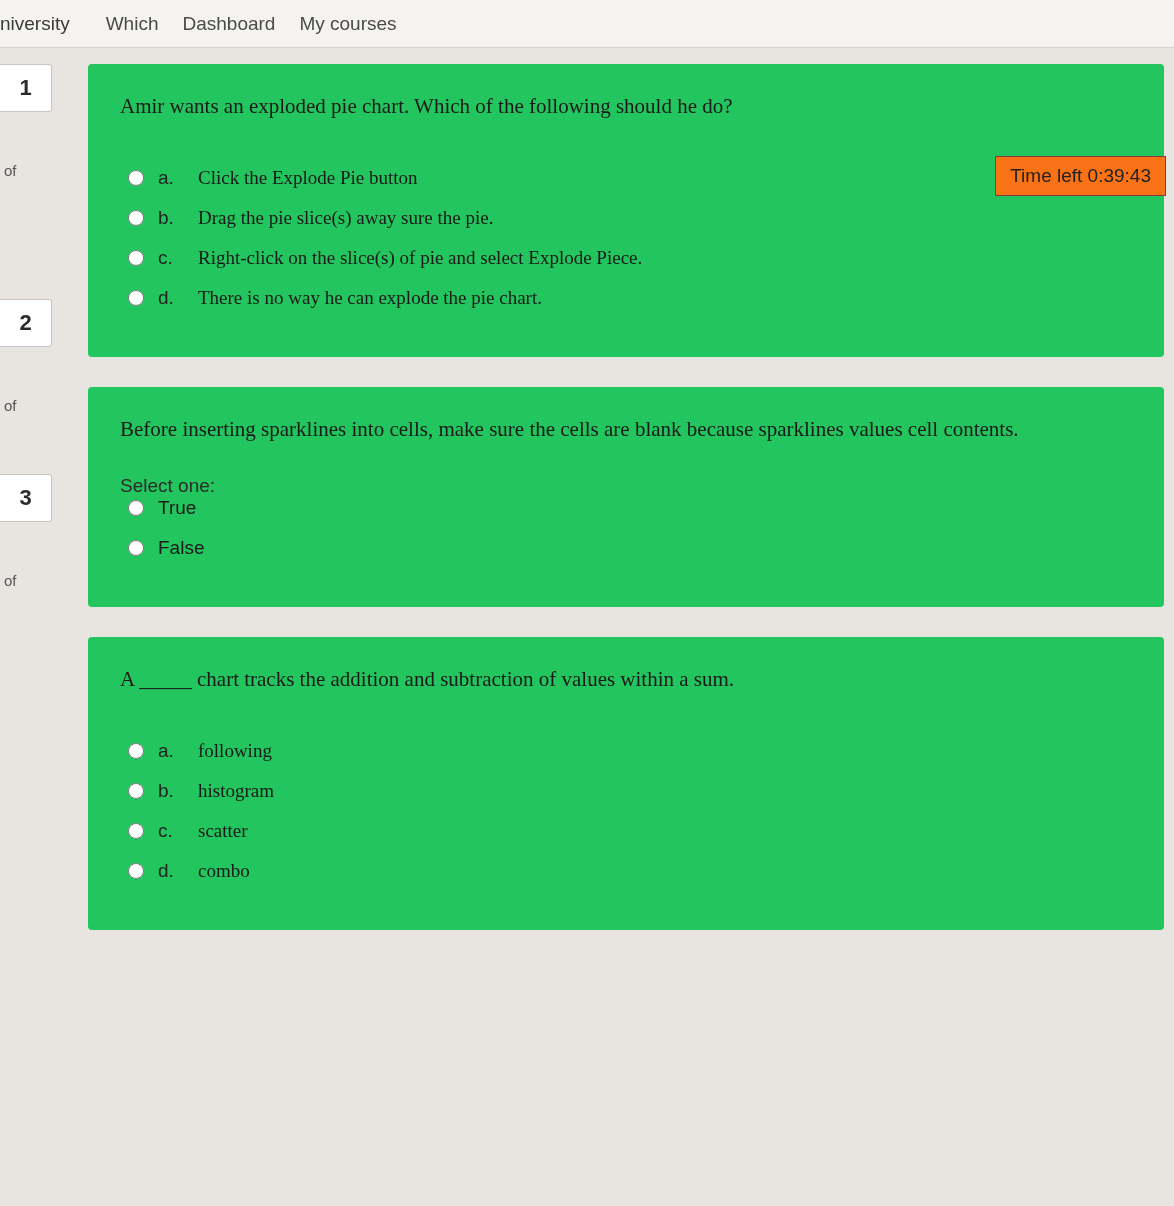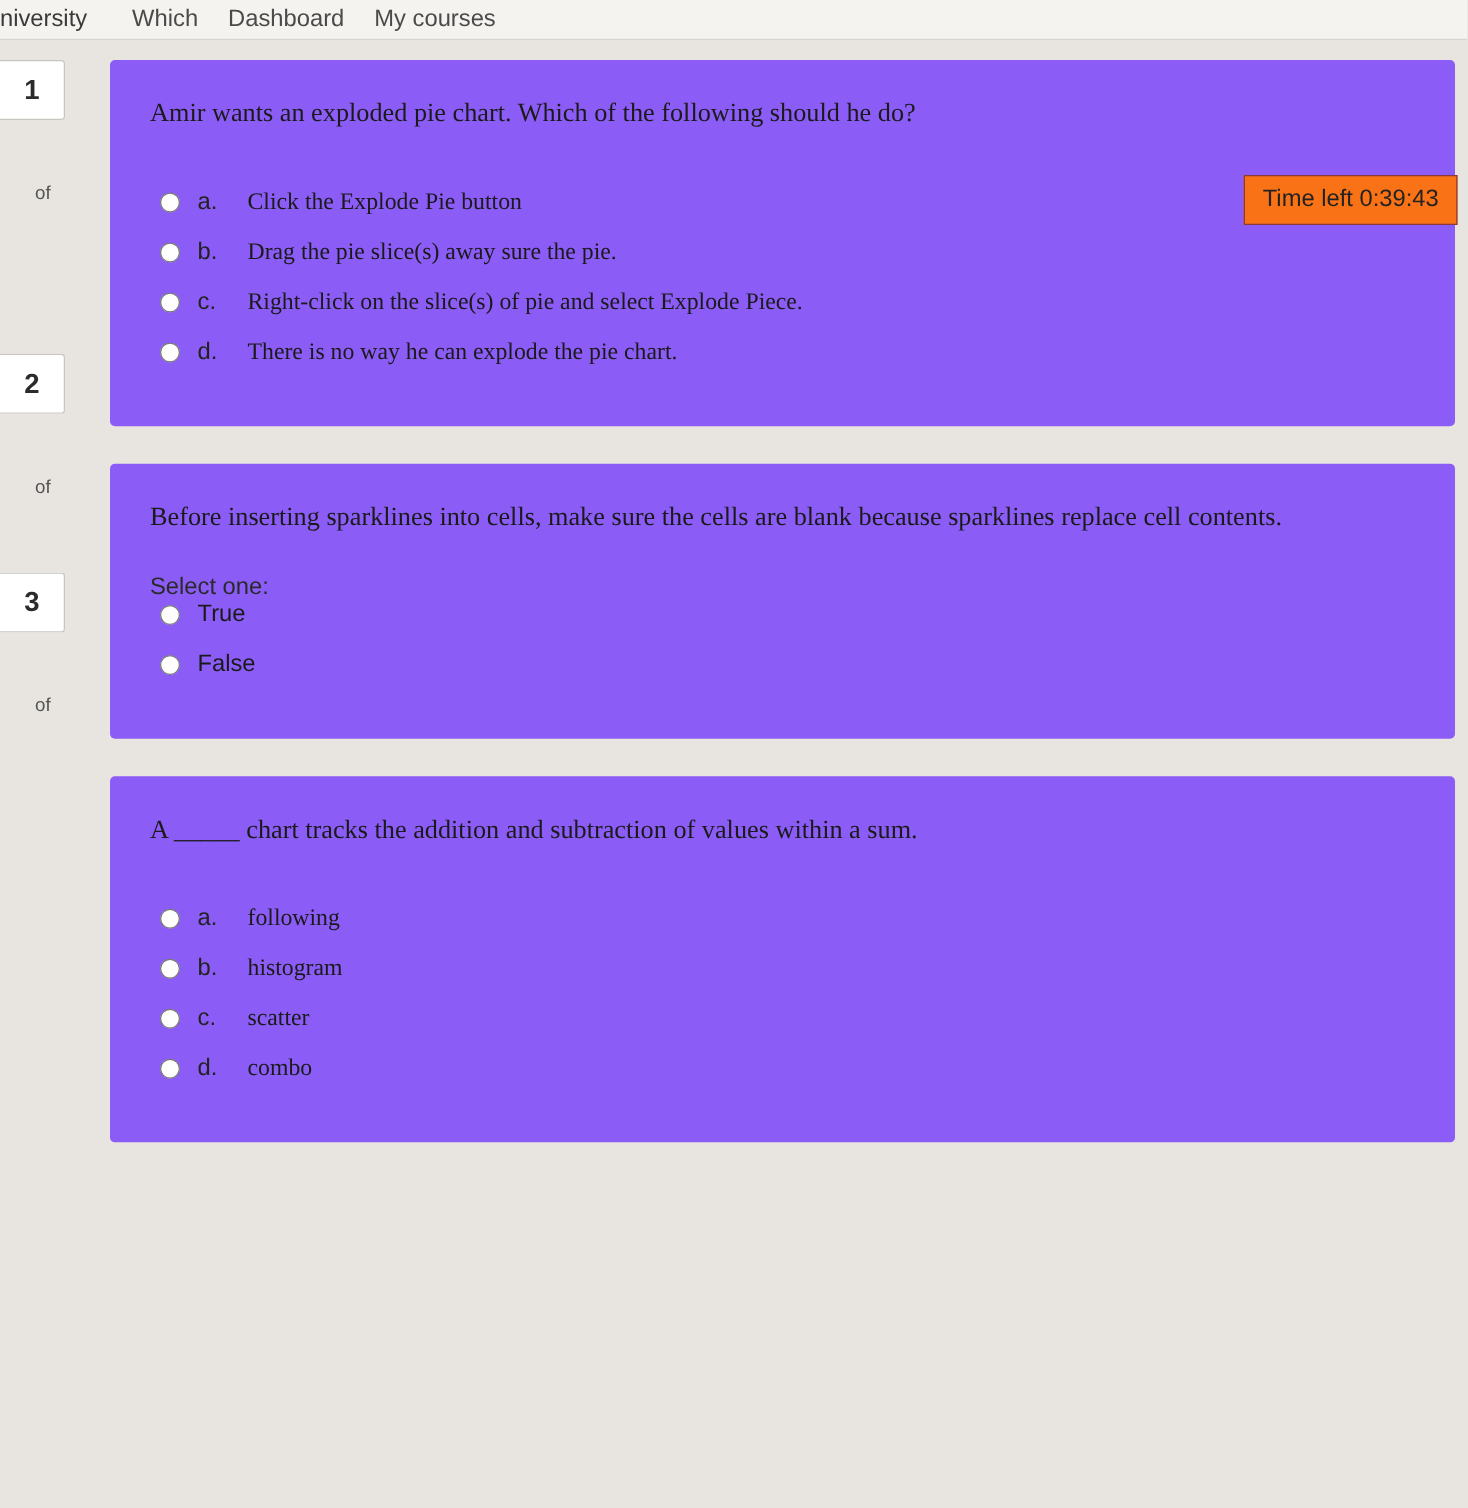--- a/index.html
+++ b/index.html
@@ -5,21 +5,21 @@
   * { box-sizing: border-box; margin: 0; padding: 0; }
   body {
     font-family: Arial, Helvetica, sans-serif;
     background: #e8e5e0;
     color: #2a2a2a;
     width: 1174px;
     overflow-x: hidden;
   }
   .topbar {
     background: #f5f3ef;
-    height: 32px;
+    height: 48px;
     display: flex;
     align-items: center;
     padding-left: 0;
     gap: 24px;
     font-size: 19px;
     color: #4a4a4a;
     border-bottom: 1px solid #d8d5d0;
   }
   .brand { font-weight: 400; color: #3a3a3a; margin-right: 12px; }
   .nav-link { cursor: pointer; color: #4a4a4a; }
@@ -46,33 +46,32 @@
     font-weight: 700;
     color: #2b2b2b;
     text-align: center;
   }
   .qmeta {
     font-size: 15px;
     color: #555;
     margin-top: 50px;
     margin-bottom: 60px;
     padding-left: 4px;
-    margin-left: 24px;
   }
   .main {
     flex: 1;
     padding-left: 28px;
     padding-right: 10px;
     display: flex;
     flex-direction: column;
     gap: 30px;
     position: relative;
   }
   .card {
-    background: #8b5cf6;
+    background: #22c55e;
     border-radius: 4px;
     padding: 28px 32px 30px 32px;
     position: relative;
   }
   .question-text {
     font-family: Georgia, 'Times New Roman', serif;
     font-size: 21px;
     color: #1a1a1a;
     margin-bottom: 46px;
     line-height: 1.4;
@@ -178,21 +177,21 @@
         </label>
         <label class="opt-row">
           <input type="radio" name="q1" style="">
           <span class="opt-letter">d.</span>
           <span class="opt-text">There is no way he can explode the pie chart.</span>
         </label>
       </div>
     </div>
 
     <div class="card">
-      <div class="question-text" style="margin-bottom:30px;">Before inserting sparklines into cells, make sure the cells are blank because sparklines replace cell contents.</div>
+      <div class="question-text" style="margin-bottom:30px;">Before inserting sparklines into cells, make sure the cells are blank because sparklines values cell contents.</div>
       <div class="select-label">Select one:</div>
       <div class="opts">
         <label class="opt-row">
           <input type="radio" name="q2" style="">
           <span class="opt-text sans">True</span>
         </label>
         <label class="opt-row">
           <input type="radio" name="q2" style="">
           <span class="opt-text sans">False</span>
         </label>

